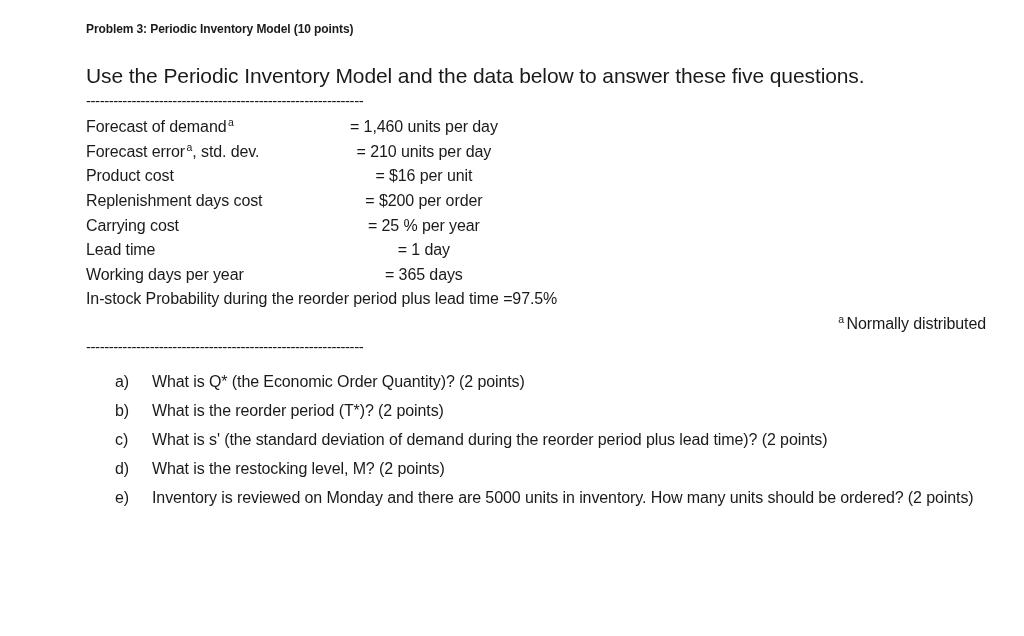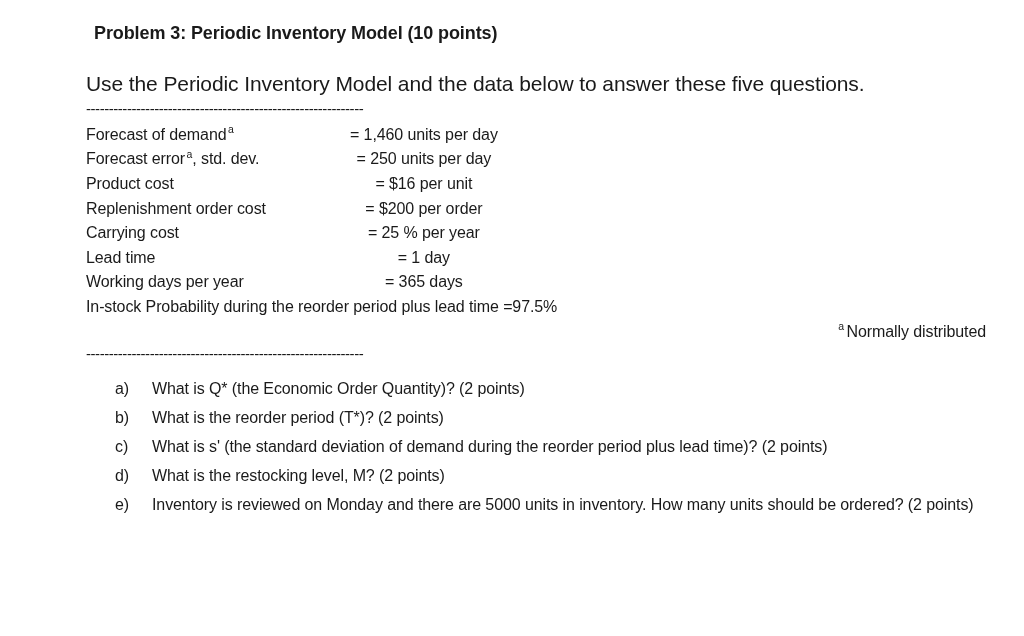--- a/index.html
+++ b/index.html
@@ -22,24 +22,24 @@
     padding: 0;
     box-sizing: border-box;
   }
   .content {
     position: absolute;
     left: 86px;
     top: 22px;
     width: 900px;
   }
   .problem-title {
-    font-size: 18px;
+    font-size: 12px;
     font-weight: bold;
     letter-spacing: -0.1px;
-    margin: 0 0 25px 8px;
+    margin: 0 0 25px 0;
     line-height: 1.25;
   }
   .intro {
     font-size: 21px;
     margin: 0 0 4px 0;
     line-height: 1.3;
     letter-spacing: -0.1px;
   }
   .rule {
     font-size: 15px;
@@ -138,28 +138,28 @@
     <div class="rule rule-top">-------------------------------------------------------------</div>
 
     <table class="data-table">
       <tbody>
         <tr>
           <td class="label"><span>Forecast of demand</span><sup class="fn">a</sup></td>
           <td class="value">= 1,460 units per day</td>
         </tr>
         <tr>
           <td class="label"><span>Forecast error</span><sup class="fn">a</sup><span>, std. dev.</span></td>
-          <td class="value">= 250 units per day</td>
+          <td class="value">= 210 units per day</td>
         </tr>
         <tr>
           <td class="label"><span>Product cost</span></td>
           <td class="value">= $16 per unit</td>
         </tr>
         <tr>
-          <td class="label"><span>Replenishment order cost</span></td>
+          <td class="label"><span>Replenishment days cost</span></td>
           <td class="value">= $200 per order</td>
         </tr>
         <tr>
           <td class="label"><span>Carrying cost</span></td>
           <td class="value">= 25 % per year</td>
         </tr>
         <tr>
           <td class="label"><span>Lead time</span></td>
           <td class="value">= 1 day</td>
         </tr>

